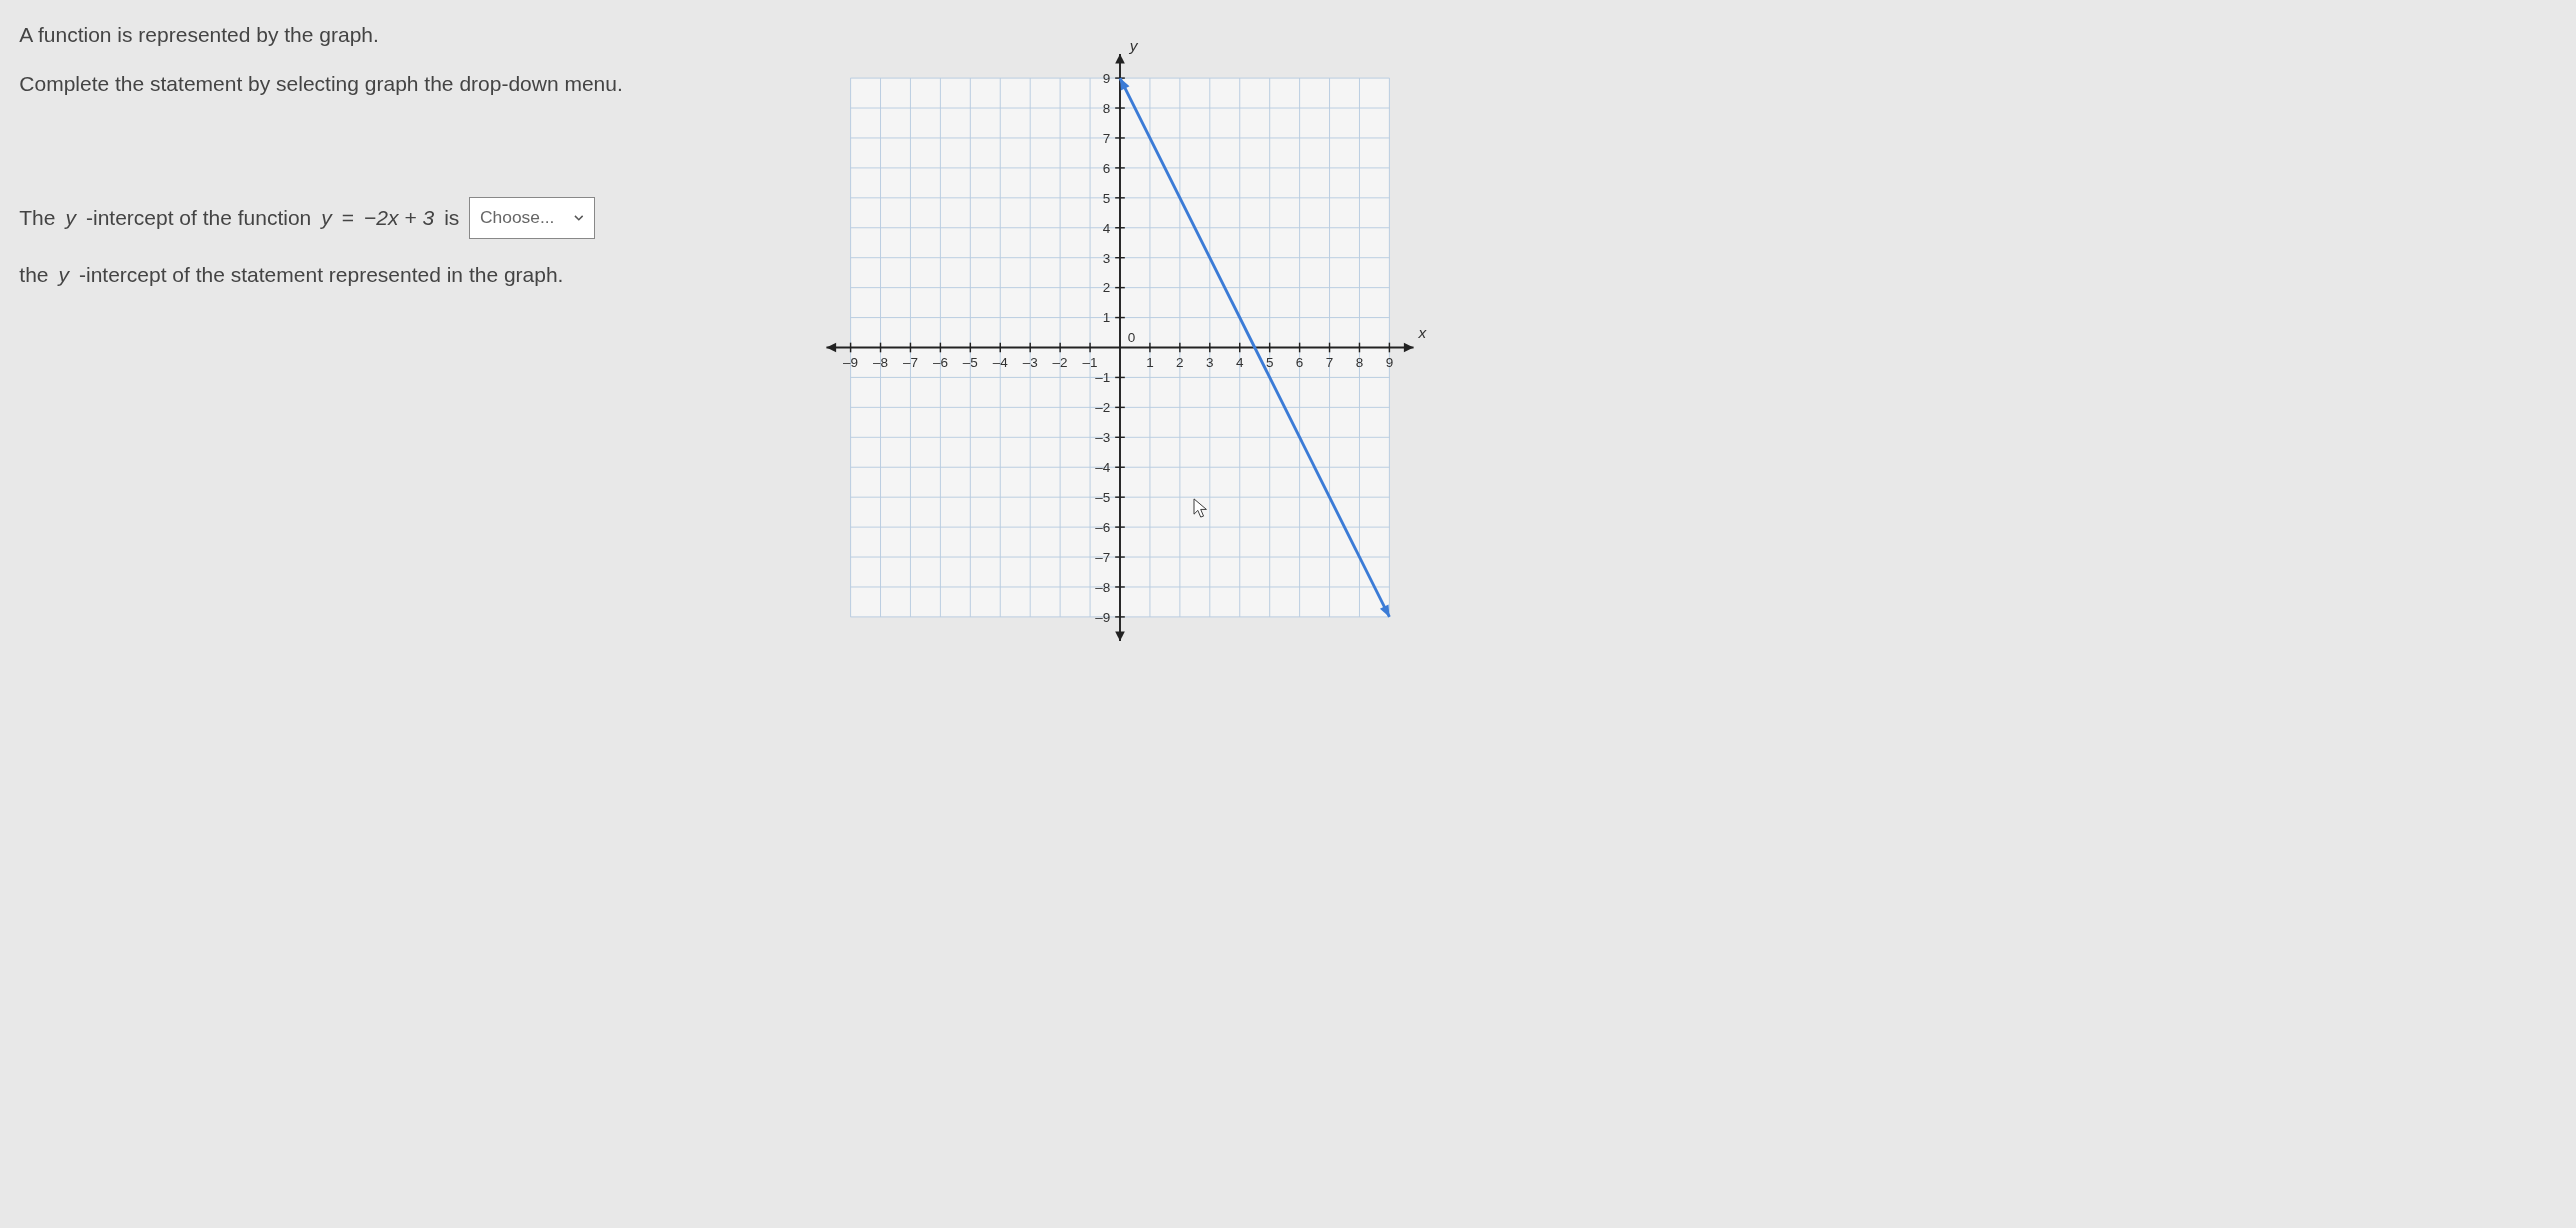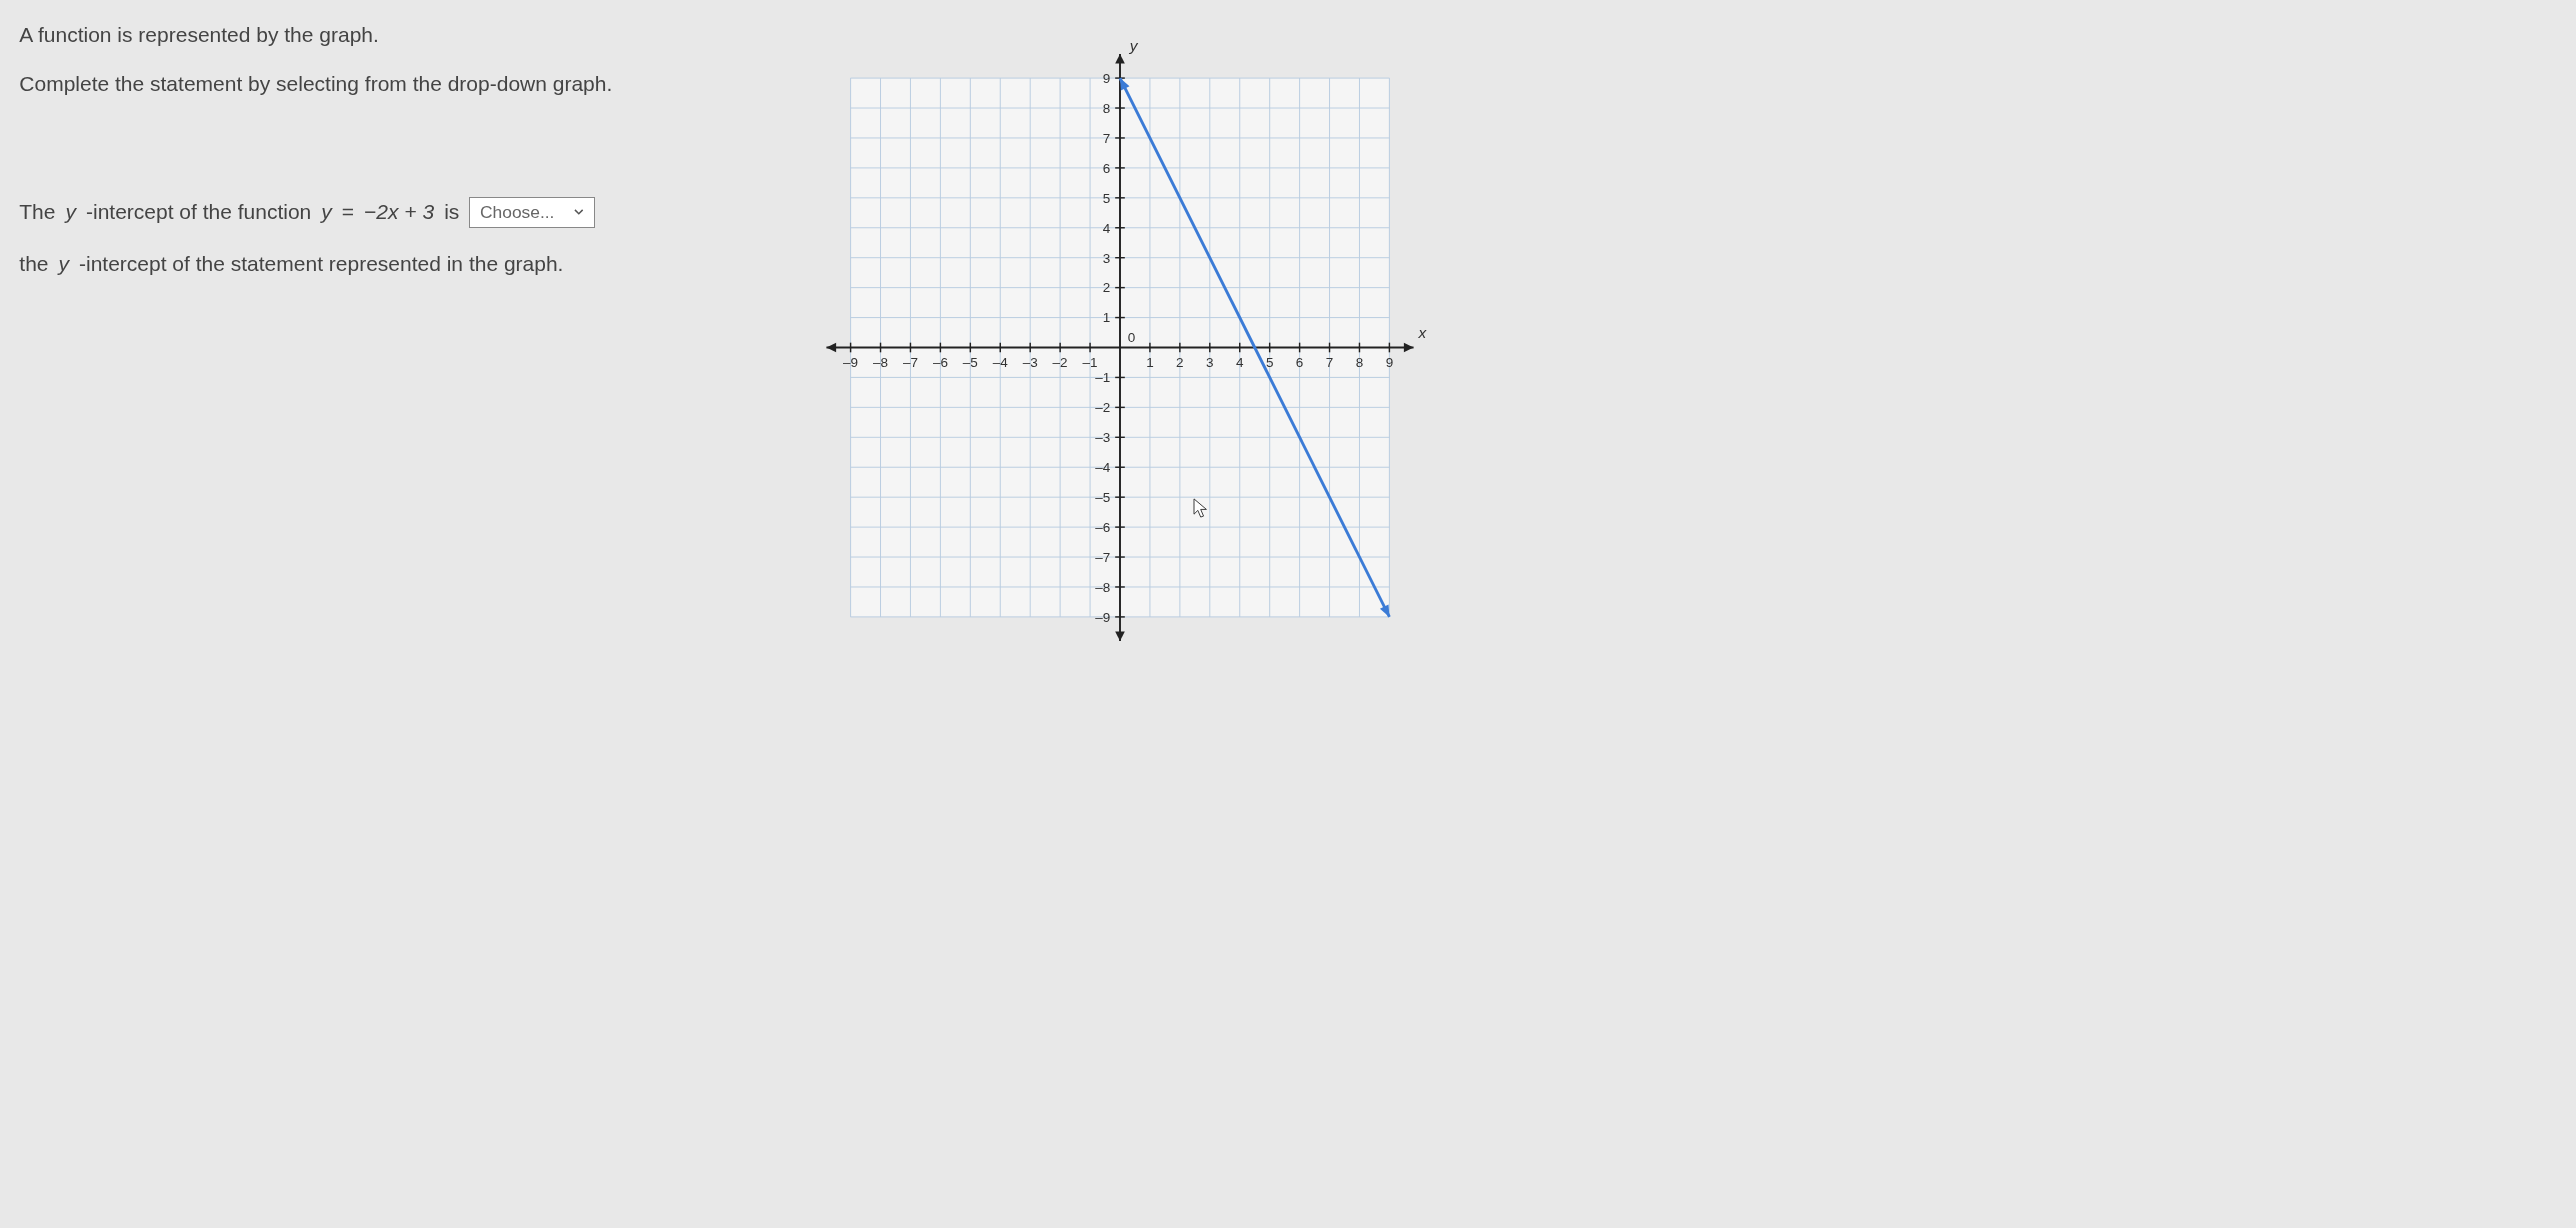--- a/index.html
+++ b/index.html
@@ -37,21 +37,21 @@
     .statement-row .italic { font-style: italic; }
     .statement-row .math { font-style: italic; }
     .dropdown {
       display: inline-flex;
       align-items: center;
       justify-content: space-between;
       border: 1px solid #888;
       background: #fff;
       padding: 3.9px 9.7px;
       min-width: 126px;
-      height: 31px;
+      height: 42px;
       font-size: 17.4px;
       color: #666;
       cursor: pointer;
     }
     .dropdown .chevron {
       margin-left: 7.7px;
       font-size: 11.6px;
     }
     .right-panel {
       flex: 0 0 auto;
@@ -66,21 +66,21 @@
       top: 478px;
       pointer-events: none;
     }
   </style>
 </head>
 <body>
 
 <div class="left-panel">
   <div class="question-text">
     <div class="question-line">A function is represented by the graph.</div>
-    <div class="question-line">Complete the statement by selecting from the drop-down graph.</div>
+    <div class="question-line">Complete the statement by selecting graph the drop-down menu.</div>
   </div>
 
   <div class="statement-row">
     <span>The </span>
     <span class="italic">y</span>
     <span>-intercept of the function </span>
     <span class="math">y</span>
     <span> = </span>
     <span class="math">−2x + 3</span>
     <span> is </span>

